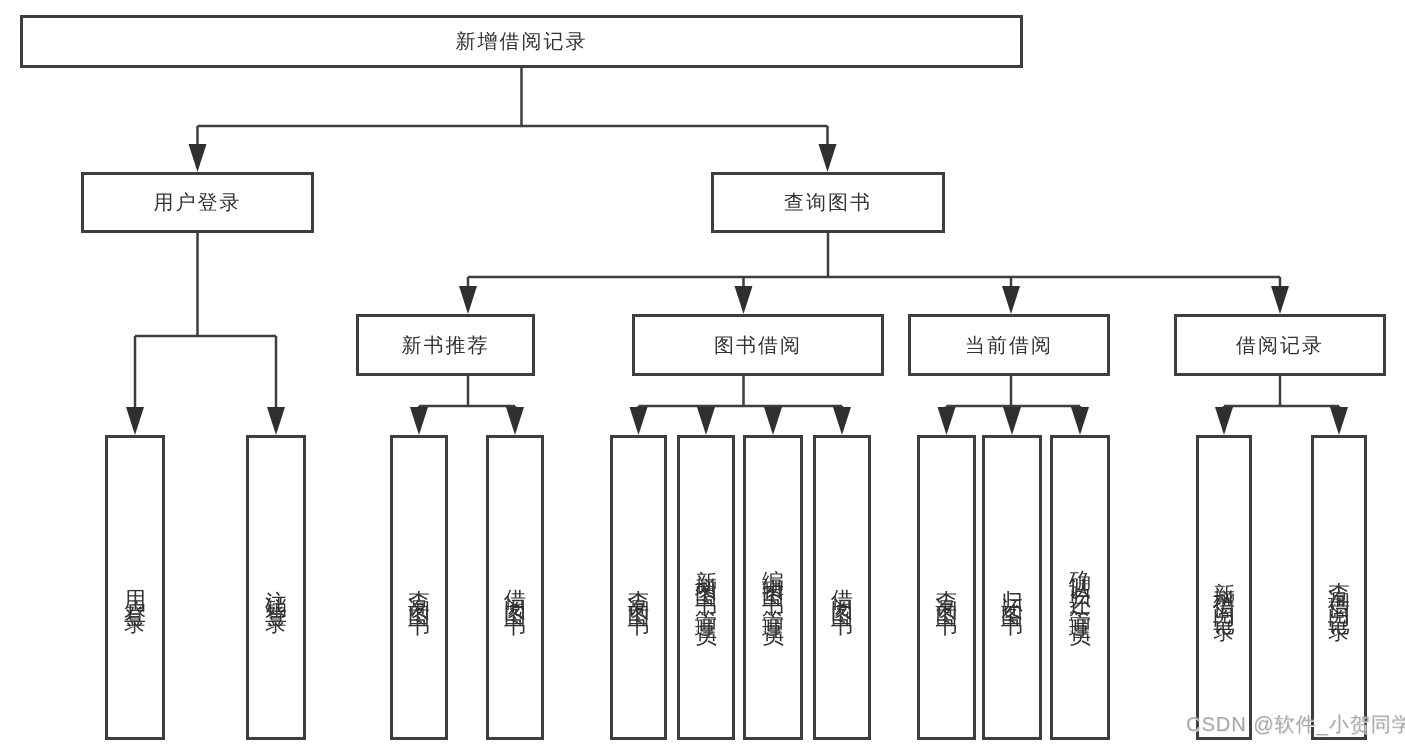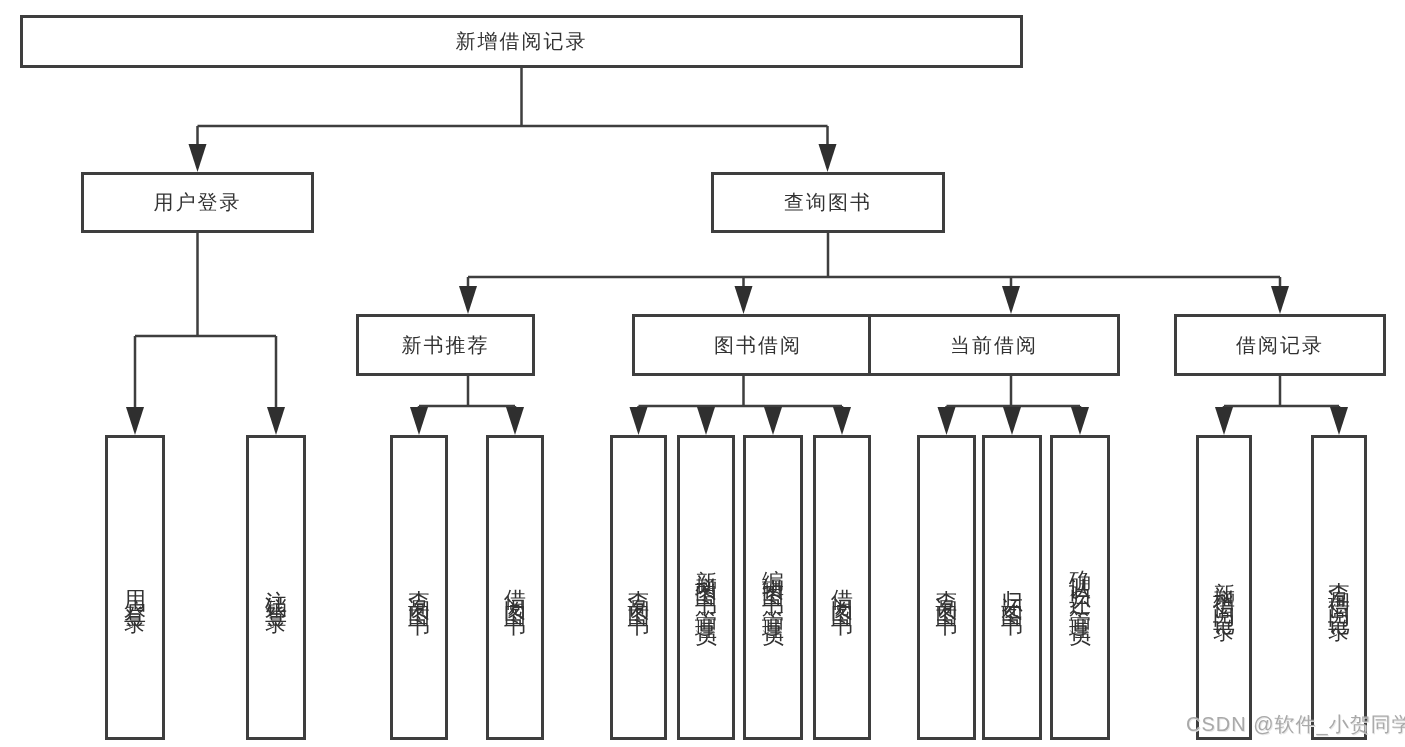--- a/index.html
+++ b/index.html
@@ -38,21 +38,21 @@
     white-space: nowrap;
   }
   
   .n-root      { left: 20px;   top: 15px;  width: 1003px; height: 53px; }
   
   .n-l2-0      { left: 81px;   top: 172px; width: 233px;  height: 61px; }
   .n-l2-1      { left: 711px;  top: 172px; width: 234px;  height: 61px; }
   
   .n-l3-0      { left: 356px;  top: 314px; width: 179px;  height: 62px; }
   .n-l3-1      { left: 632px;  top: 314px; width: 252px;  height: 62px; }
-  .n-l3-2      { left: 868px;  top: 314px; width: 252px;  height: 62px; }
+  .n-l3-2      { left: 908px;  top: 314px; width: 202px;  height: 62px; }
   .n-l3-3      { left: 1174px; top: 314px; width: 212px;  height: 62px; }
   
   .leaf        { top: 435px; height: 305px; width: 60px; }
   .n-a-0 { left: 105px;  }
   .n-a-1 { left: 246px;  }
   .n-b-0 { left: 390px;  width: 58px; }
   .n-b-1 { left: 486px;  width: 58px; }
   .n-c-0 { left: 610px;  width: 57px; }
   .n-c-1 { left: 677px;  width: 58px; }
   .n-c-2 { left: 743px;  width: 60px; }

